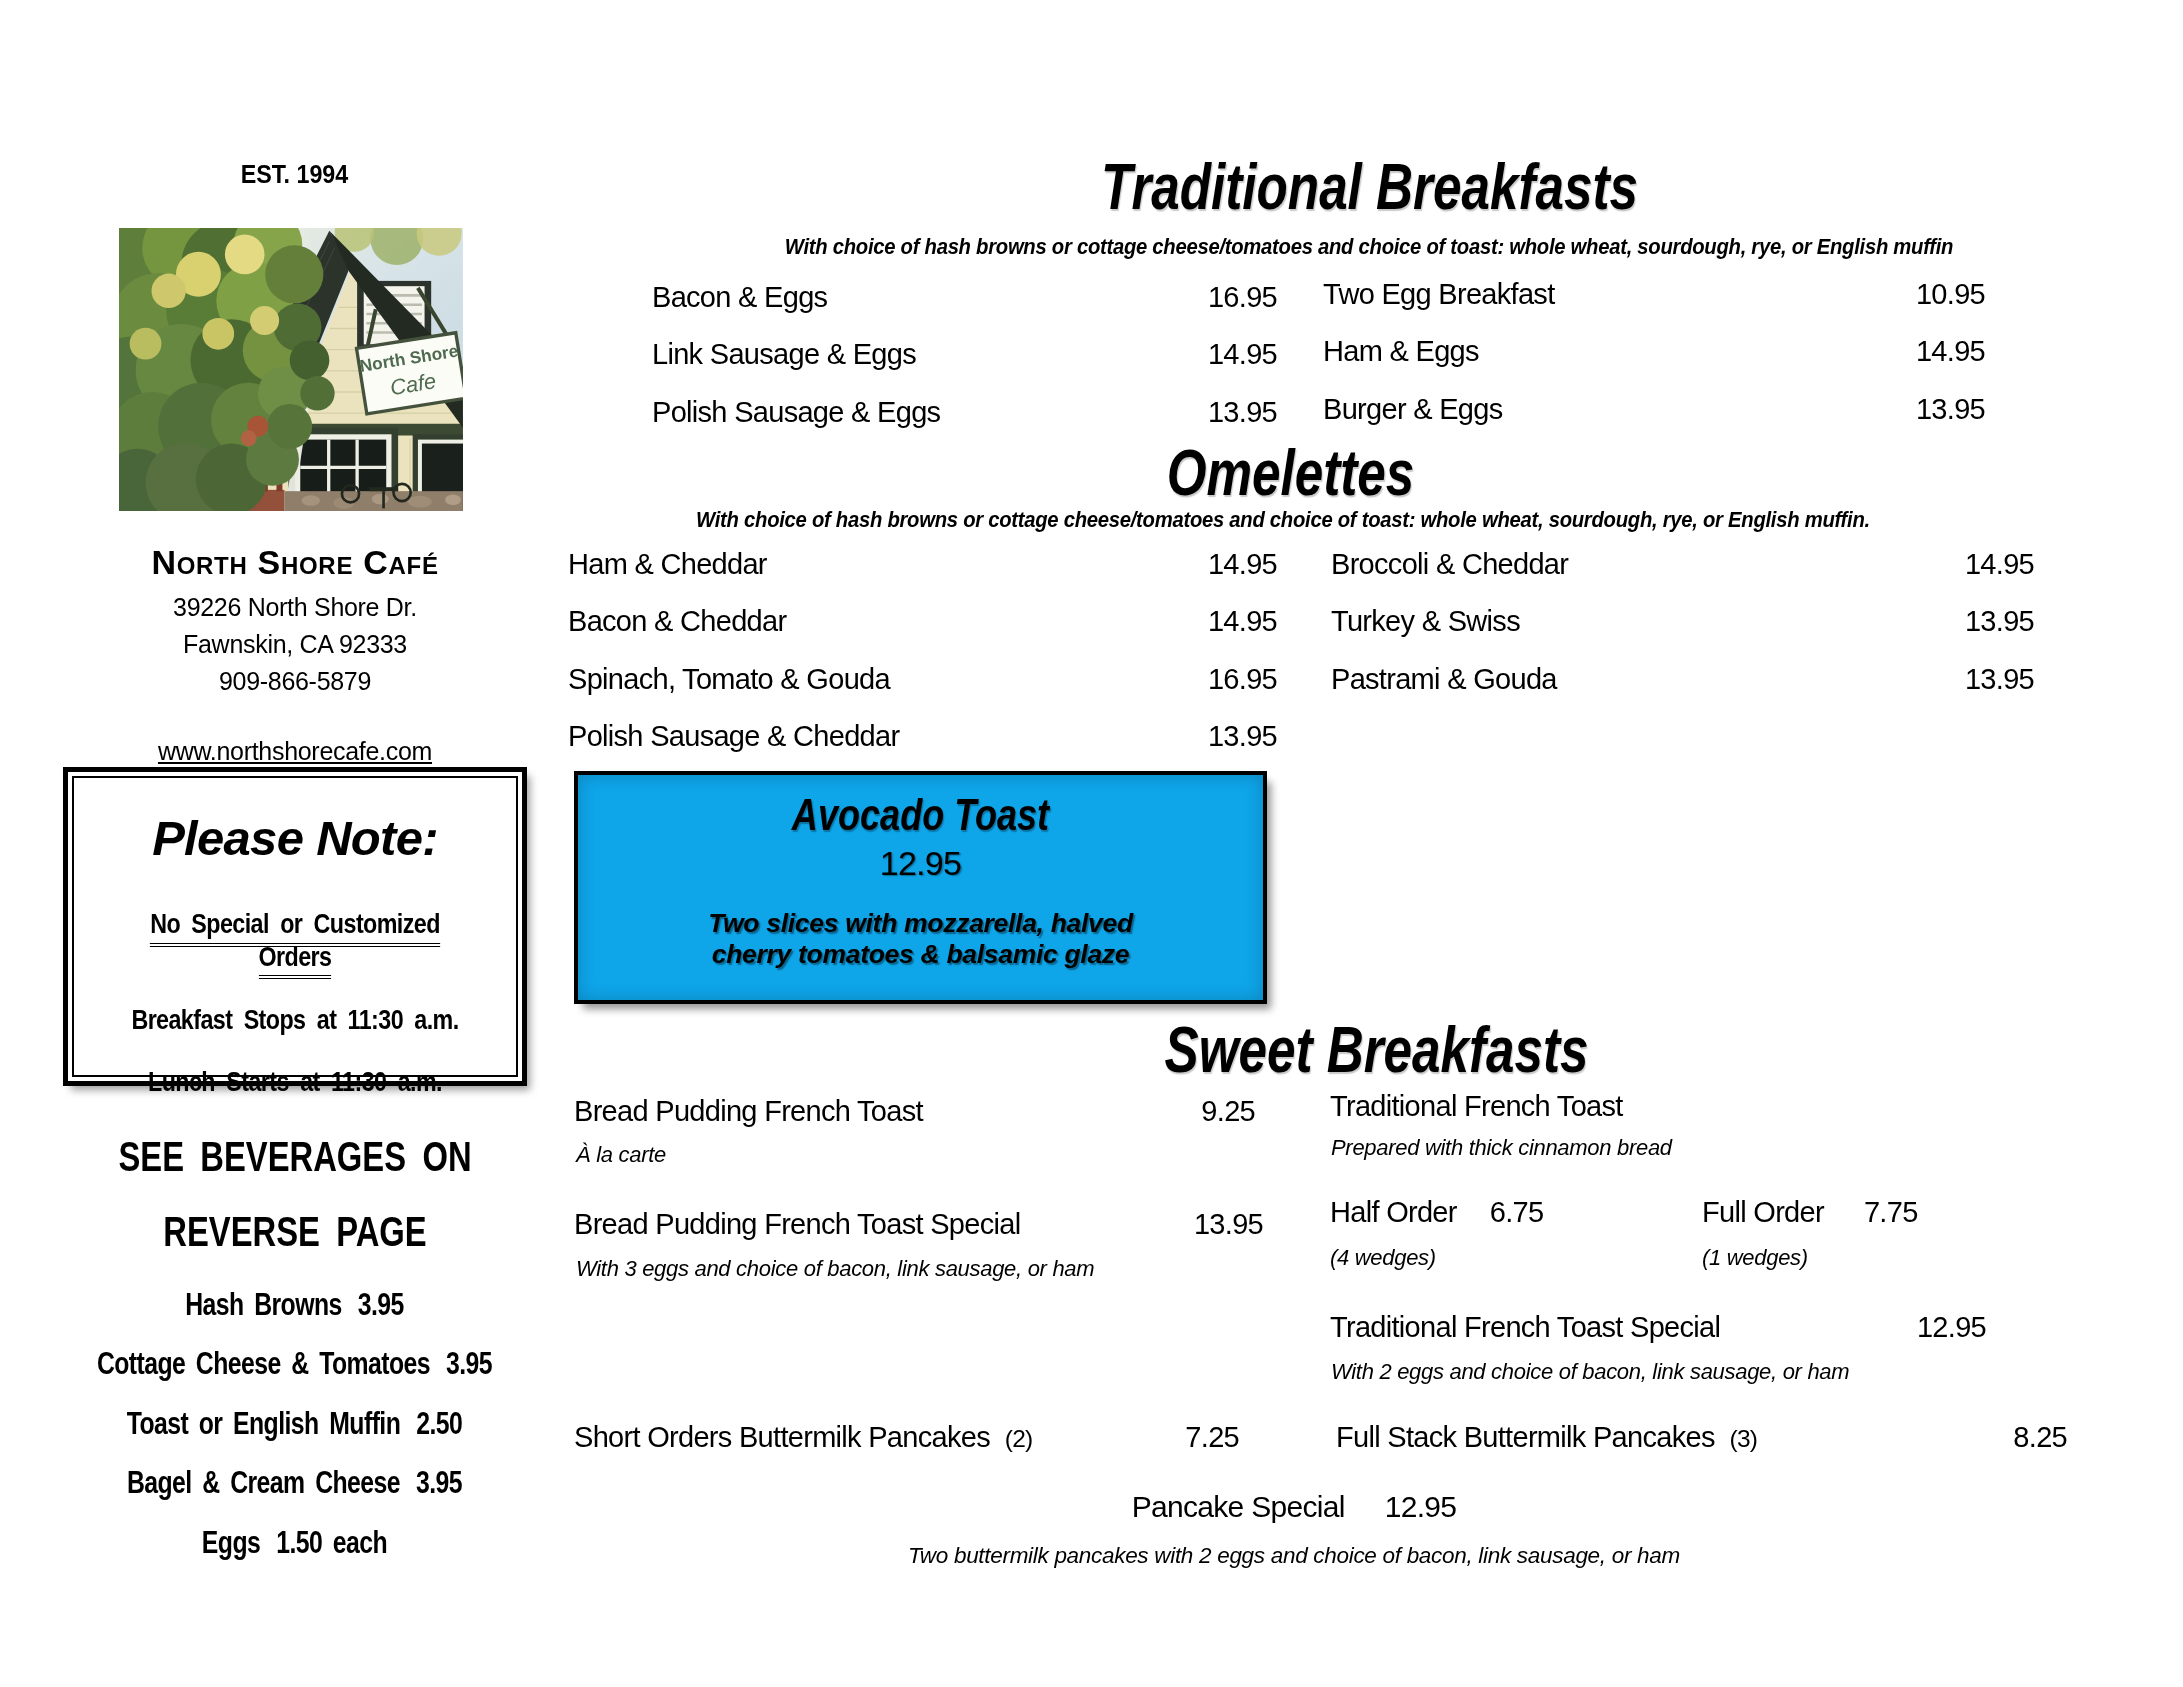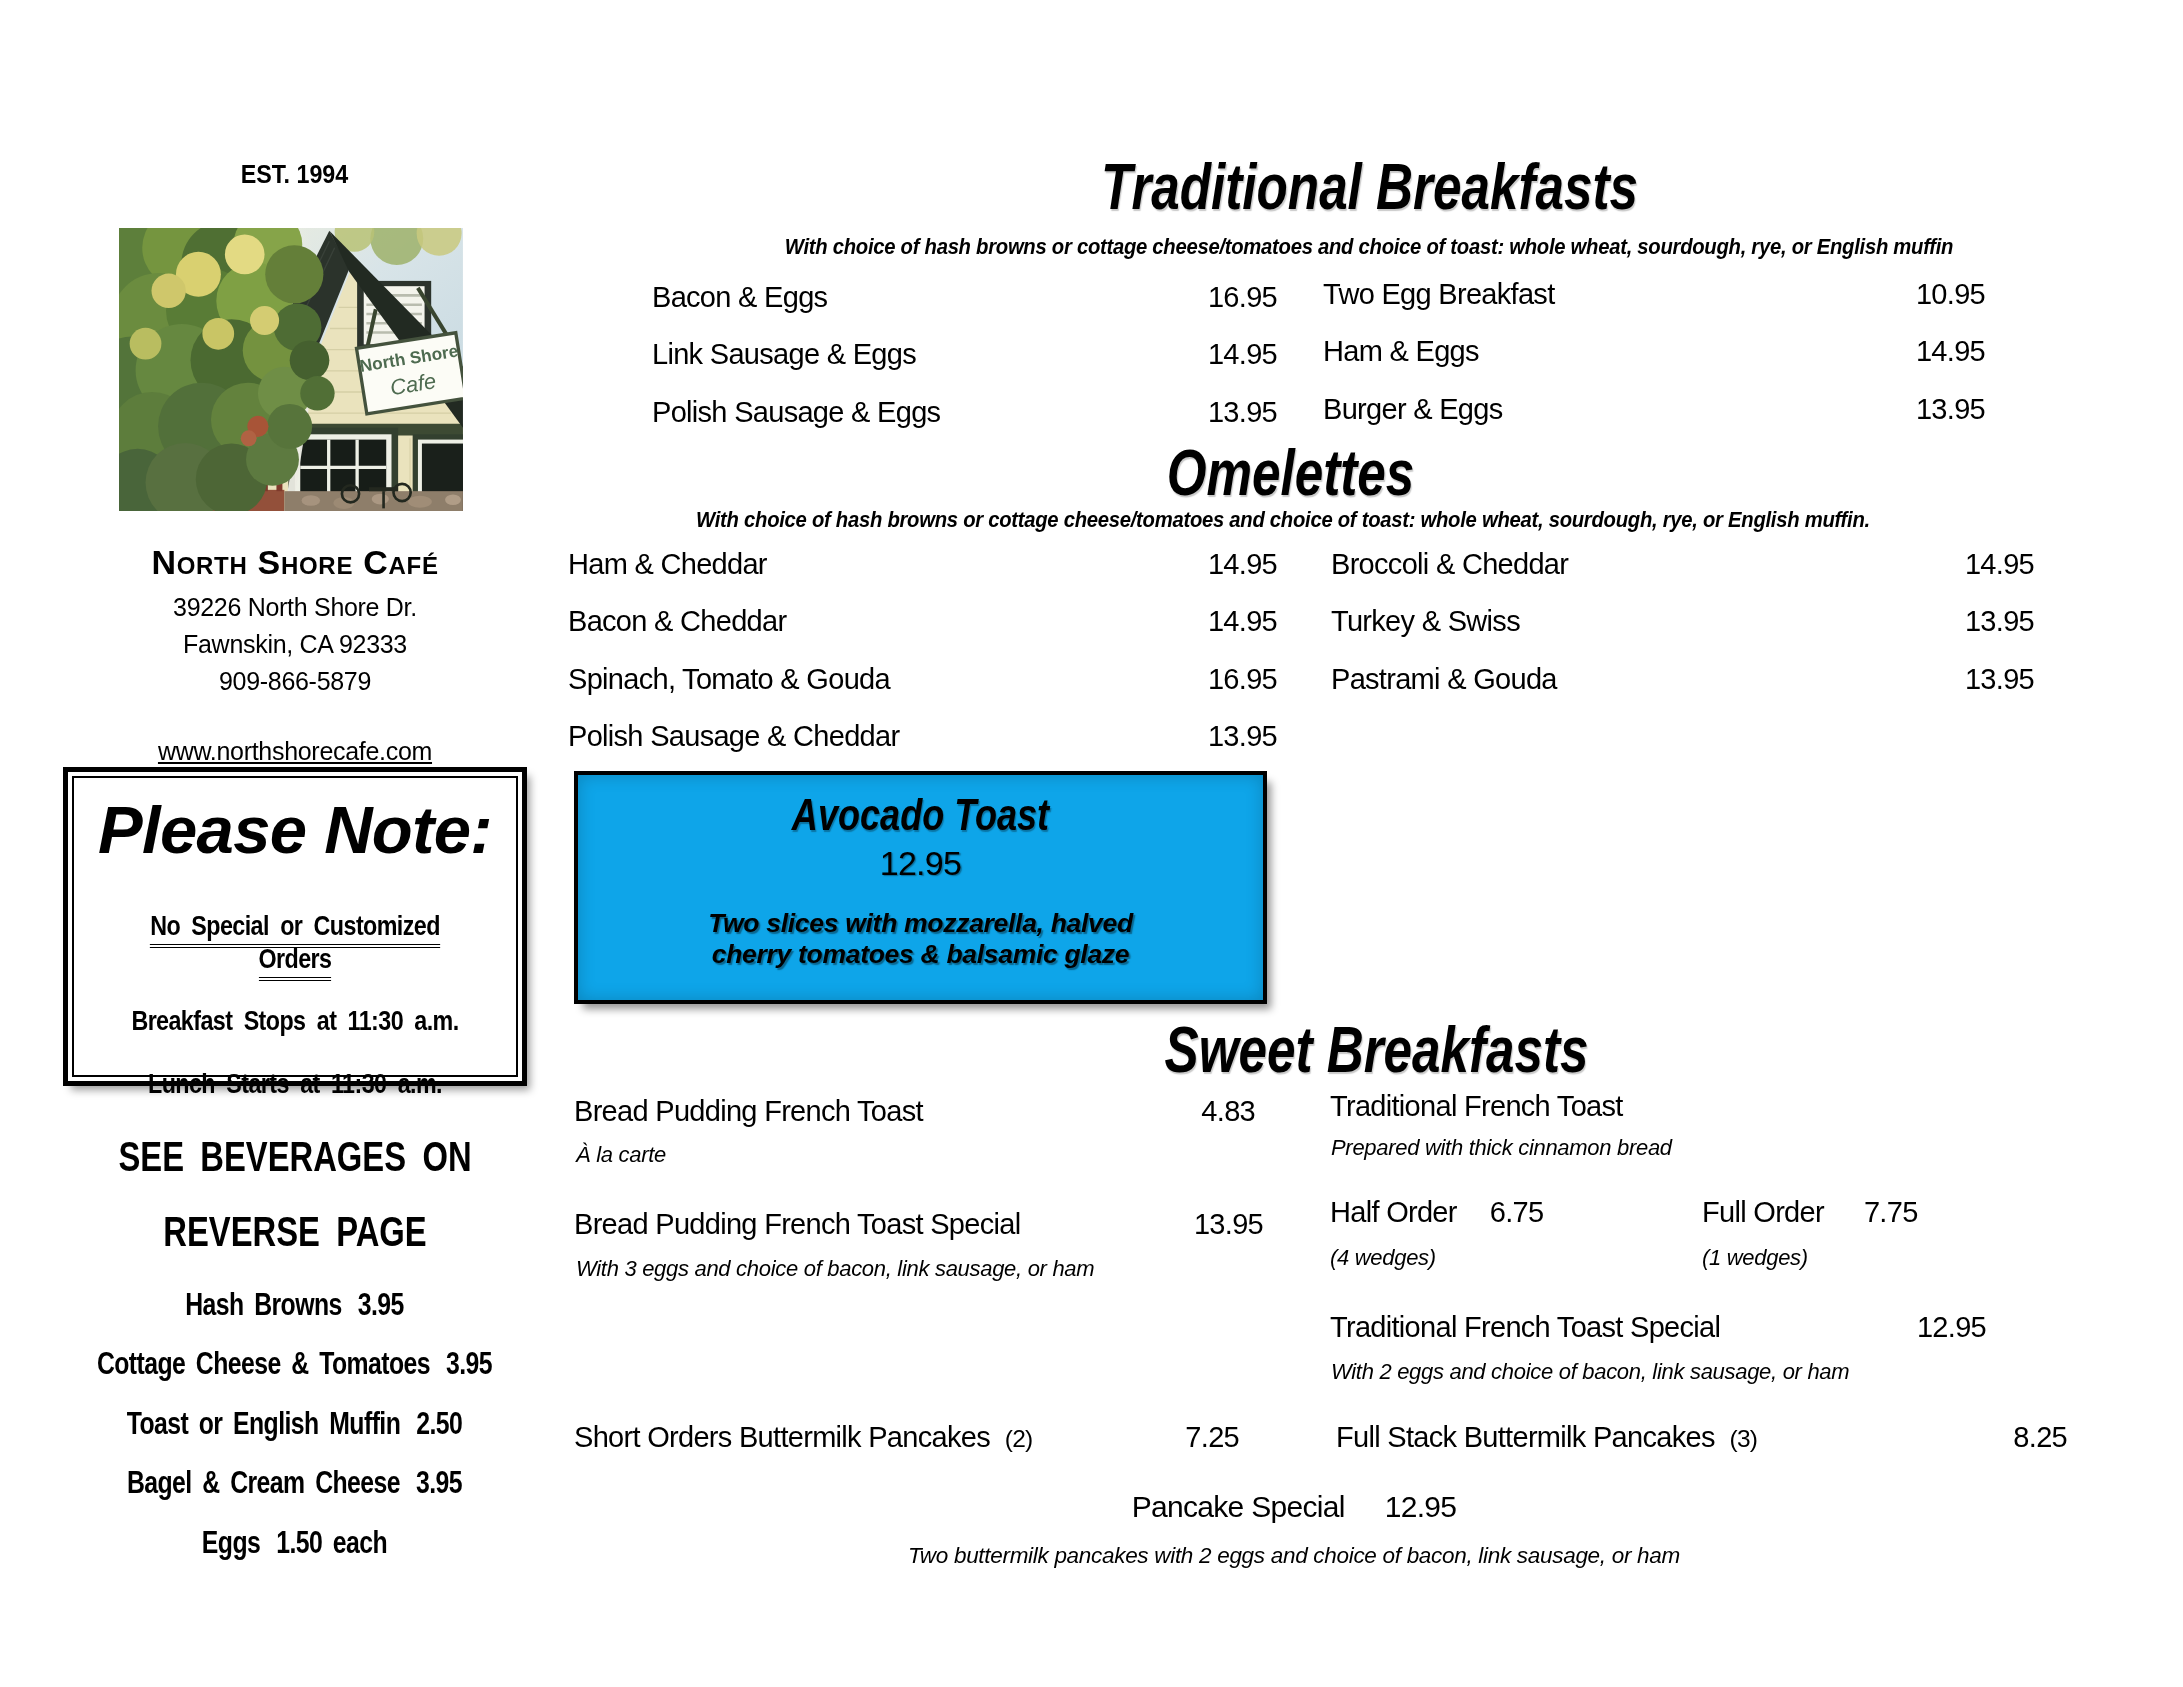--- a/index.html
+++ b/index.html
@@ -38,21 +38,21 @@
   .est { font-size:26.5px; font-weight:bold; transform:scaleX(0.88); transform-origin:50% 50%; }
   .cafe-name { font-size:34px; font-weight:bold; font-variant:small-caps; letter-spacing:0.7px; }
   .cafe-line { font-size:25px; letter-spacing:-0.3px; }
   .weblink { text-decoration:underline; color:#000; }
 
   .note-box {
     border:5.3px solid #000; background:#fff;
     box-shadow:5.3px 6.6px 8px -2.6px rgba(0,0,0,0.38);
   }
   .note-inner { border:2px solid #000; margin:4px; height:calc(100% - 8px); text-align:center; }
-  .note-title { font-size:67px; font-weight:bold; font-style:italic; margin-top:13px; letter-spacing:-0.7px; }
+  .note-title { font-size:49px; font-weight:bold; font-style:italic; margin-top:32px; letter-spacing:-0.7px; }
   .note-rule-line { margin-top:41px; font-size:28.4px; font-weight:bold;
                     transform:scaleX(0.82); transform-origin:50% 50%; word-spacing:6.6px; letter-spacing:-0.7px; }
   .rule-underline { border-bottom:4.6px double #000; padding-bottom:3.3px; }
   .note-line { margin-top:30px; font-size:28.4px; font-weight:bold;
                transform:scaleX(0.82); transform-origin:50% 50%; word-spacing:6.6px; letter-spacing:-0.7px; white-space:nowrap; }
 
   .bev-line { font-size:42px; font-weight:bold; letter-spacing:0px; word-spacing:9.3px;
               transform:scaleX(0.78); transform-origin:50% 50%; white-space:nowrap; }
   .alc-line { font-size:31px; font-weight:bold; letter-spacing:-0.7px; word-spacing:5.3px;
               transform:scaleX(0.80); transform-origin:50% 50%; white-space:nowrap; }
@@ -336,21 +336,21 @@
     <div class="fbox-price" style="margin-top:4px;">12.95</div>
     <div class="fbox-desc" style="margin-top:25px;">Two slices with mozzarella, halved</div>
     <div class="fbox-desc">cherry tomatoes &amp; balsamic glaze</div>
   </div>
 
 
   <div class="abs center heading h-section" style="left:629px; top:1014px; width:1495px;">Sweet Breakfasts</div>
 
   <div class="abs mrow" style="left:574px; top:1095px; width:681px;">
     <span class="iname">Bread Pudding French Toast</span>
-    <span class="iprice">4.83</span>
+    <span class="iprice">9.25</span>
   </div>
   <div class="abs itemsub" style="left:576px; top:1142px;">À la carte</div>
 
   <div class="abs mrow" style="left:574px; top:1208px; width:689px;">
     <span class="iname">Bread Pudding French Toast Special</span>
     <span class="iprice">13.95</span>
   </div>
   <div class="abs itemsub" style="left:576px; top:1256px;">With 3 eggs and choice of bacon, link sausage, or ham</div>
 
   <div class="abs plain44" style="left:1330px; top:1090px;">Traditional French Toast</div>

